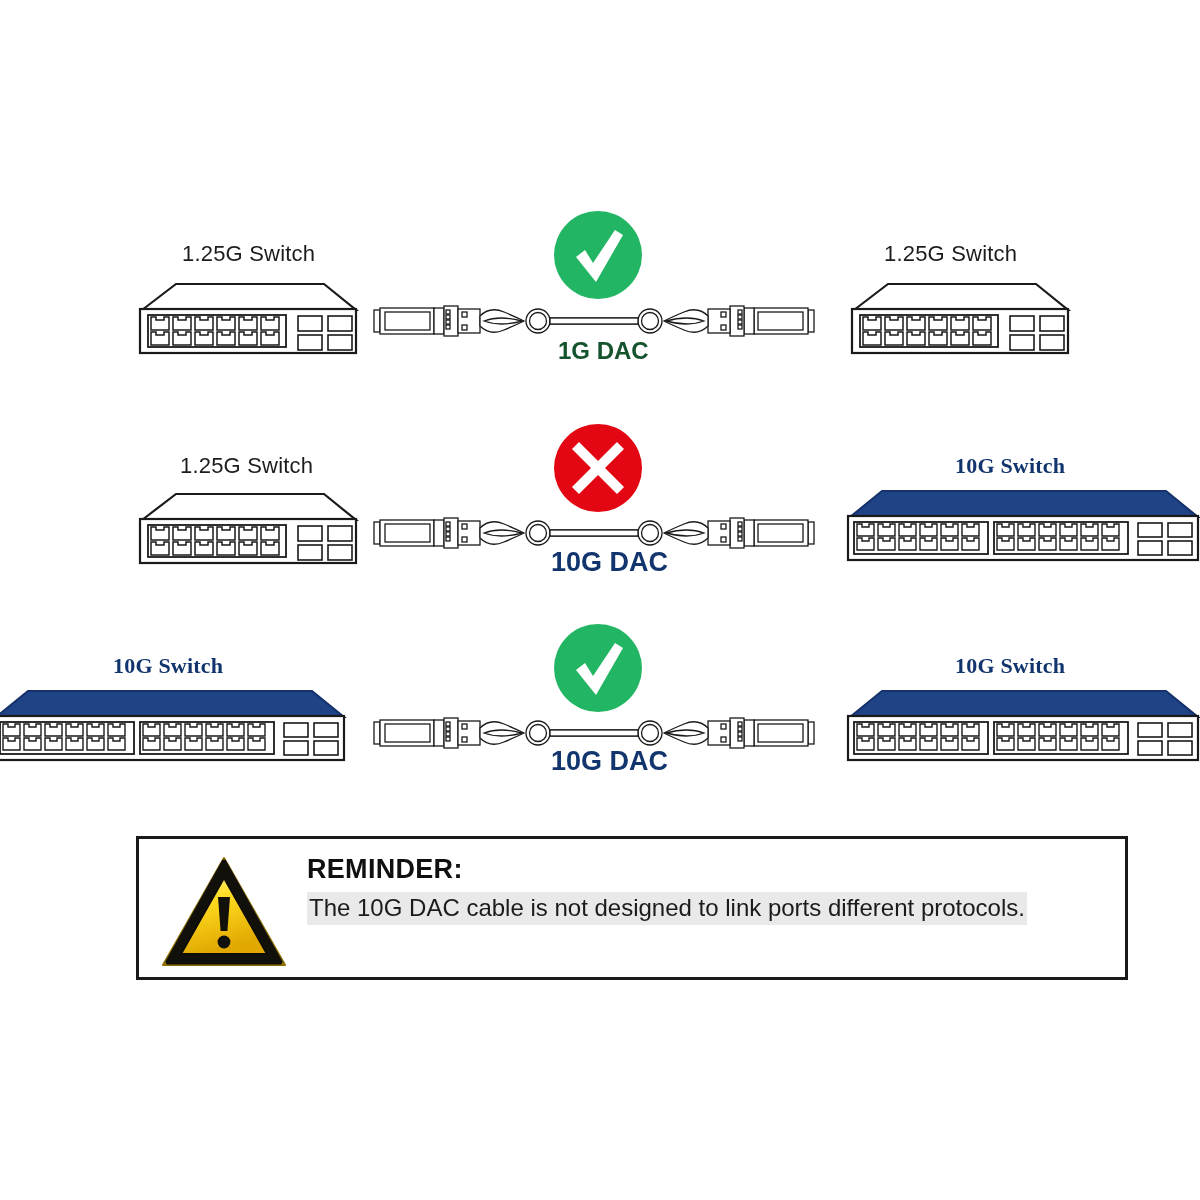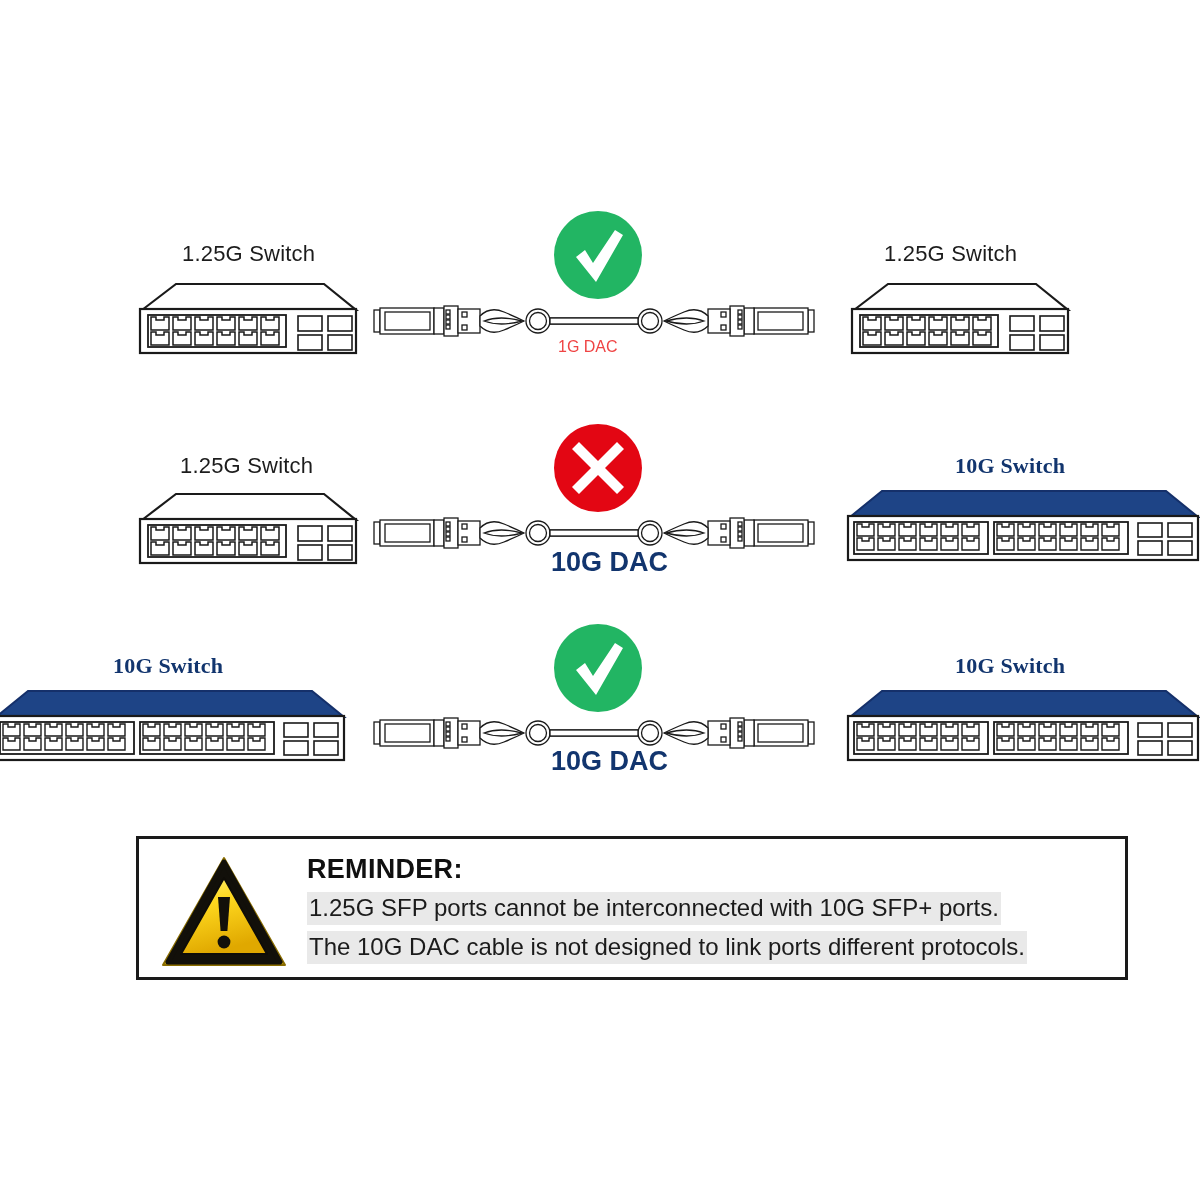--- a/index.html
+++ b/index.html
@@ -33,25 +33,25 @@
     letter-spacing: 0.2px;
   }
   .dev-label.blue {
     color: #12356e;
     font-weight: 700;
     font-family: Liberation Serif, serif;
   }
 
   .cable-label {
     position: absolute;
-    font-size: 16px;
+    font-size: 24px;
     line-height: 1;
-    color: #ef4444;
+    color: #14532d;
     white-space: nowrap;
-    font-weight: 400;
+    font-weight: 700;
   }
   .cable-label.blue {
     color: #12356e;
     font-weight: 700;
     font-size: 27px;
   }
 
   
   .badge {
     position: absolute;
@@ -491,21 +491,18 @@
         <path d="M63 7 L119 107 L7 107 Z" fill="#12100a" stroke="#12100a" stroke-width="5" stroke-linejoin="round"></path>
         <path d="M63 23 L106 99 L20 99 Z" fill="url(#triGrad)" stroke="#0f0d08" stroke-width="2" stroke-linejoin="round"></path>
         <path d="M57 42 h12 l-2.6 34 h-6.8 z" fill="#12100a"></path>
         <circle cx="63" cy="87" r="6.4" fill="#12100a"></circle>
       </svg>
     </div>
 
     <div id="reminder-text">
       <div class="rem-title">REMINDER:</div>
       <div class="rem-line-wrap">
-        <span class="rem-line">1.25G SFP ports cannot be interconnected with 10G SFP+ ports.</span>
-      </div>
-      <div class="rem-line-wrap">
         <span class="rem-line">The 10G DAC cable is not designed to link ports different protocols.</span>
       </div>
     </div>
   </div>
 
 </div>
 
 </body></html>

